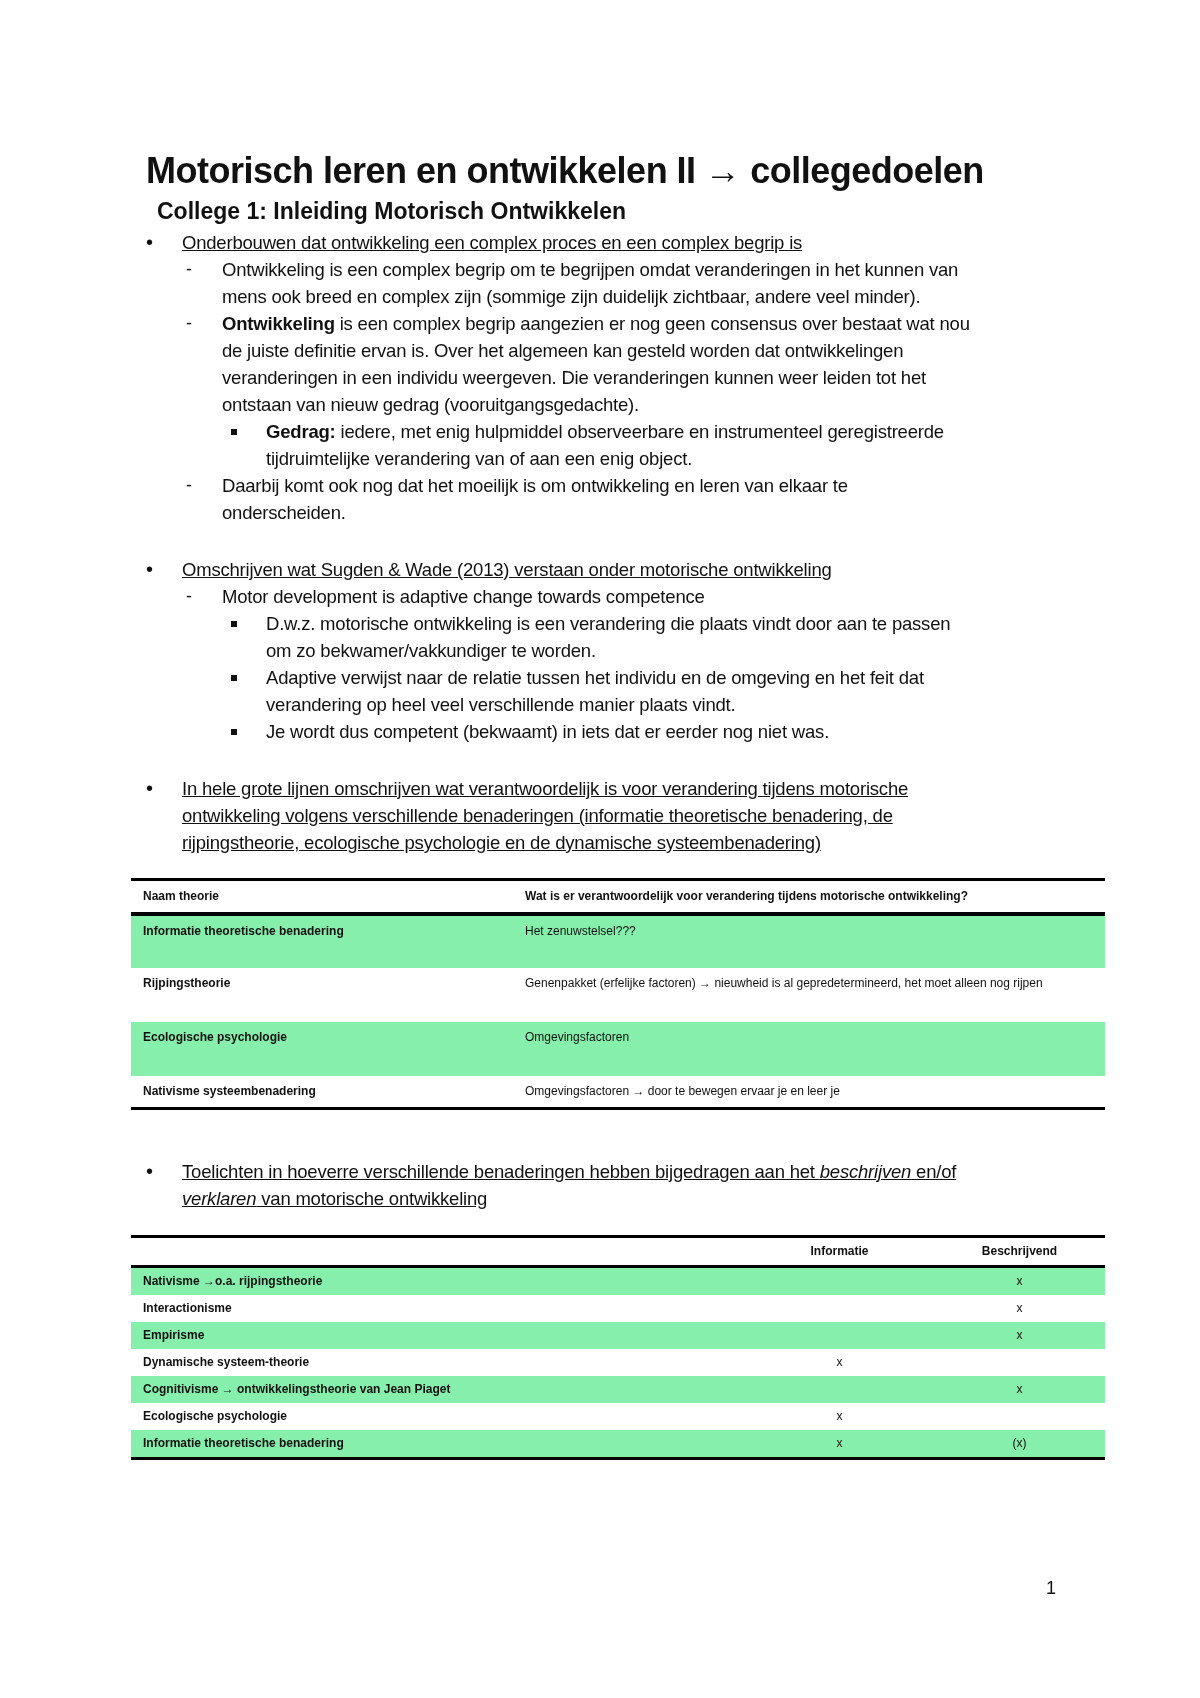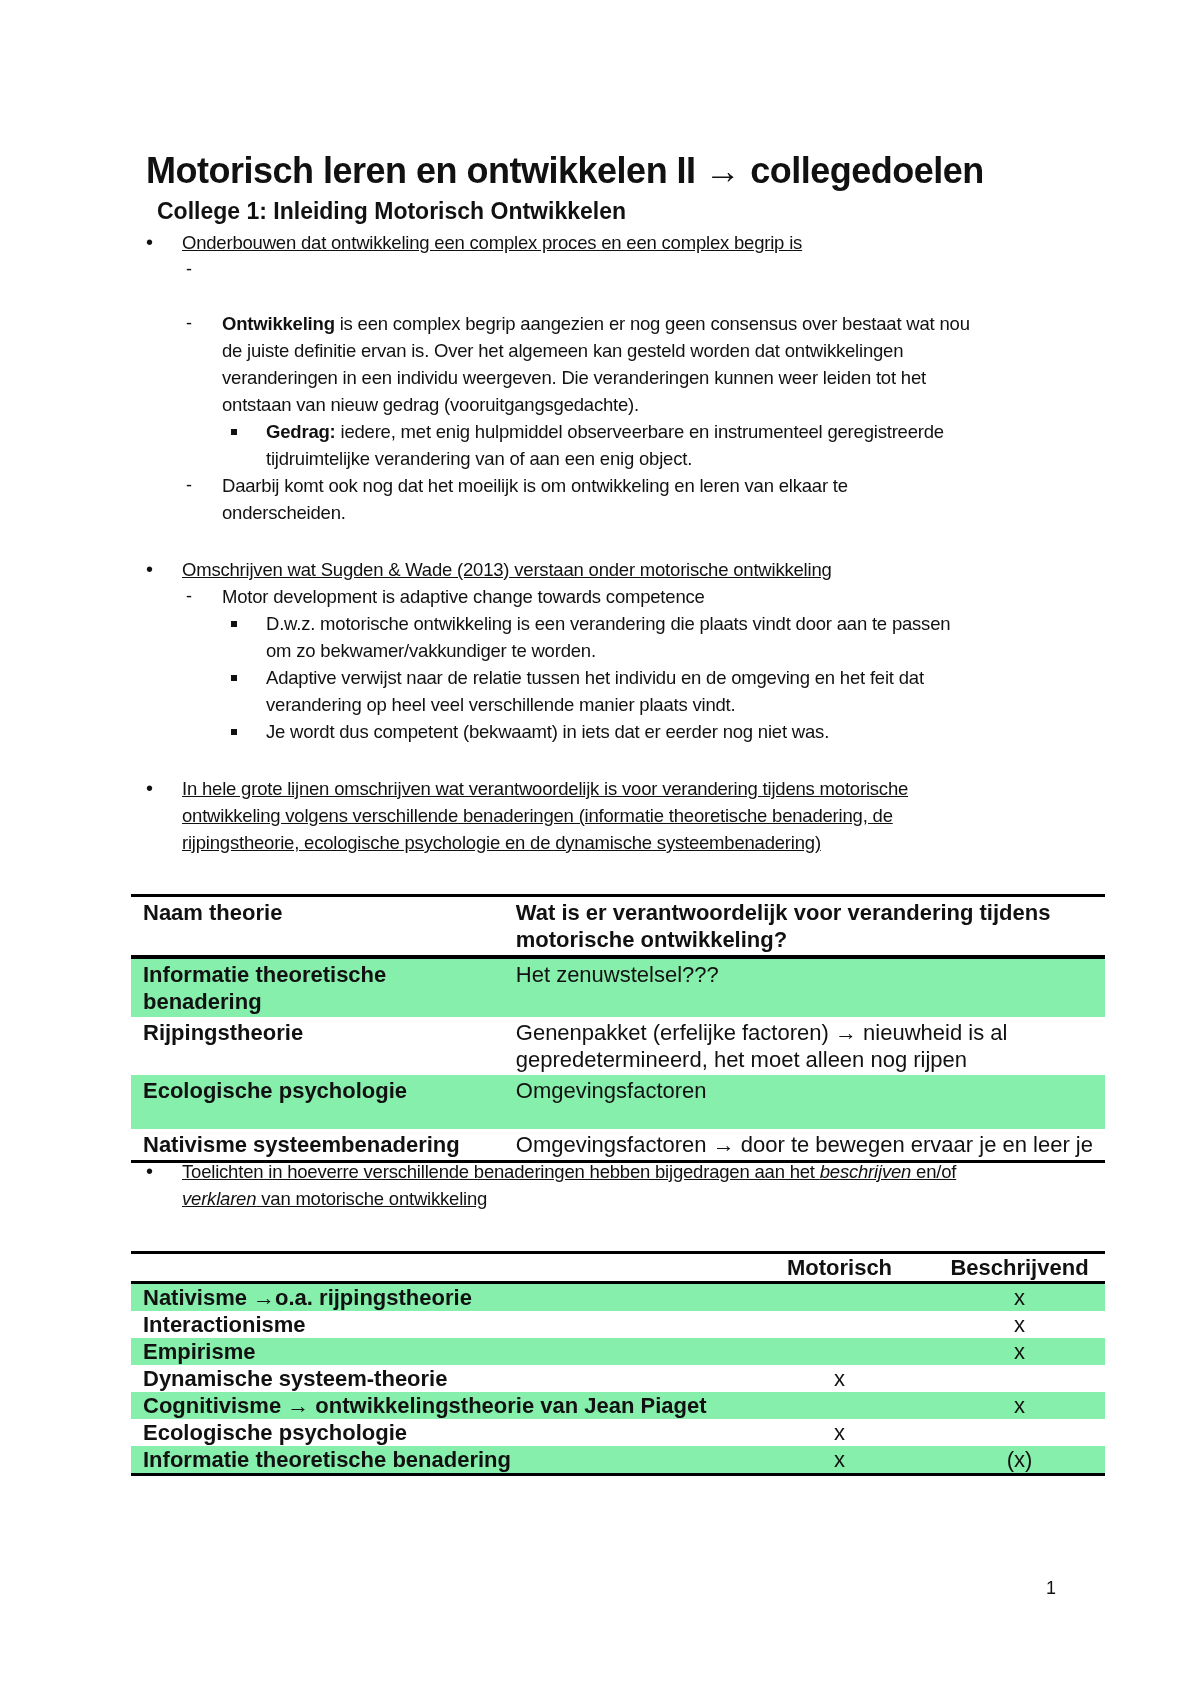--- a/index.html
+++ b/index.html
@@ -11,21 +11,21 @@
   .subtitle { position: absolute; left: 146px; top: 198px; font-size: 23px; font-weight: bold; white-space: nowrap; margin-left: 11px; }
 
   .ln { position: absolute; font-size: 18.5px; line-height: 27px; white-space: nowrap; letter-spacing: -0.2px; }
   .u { text-decoration: underline; }
   .b { font-weight: bold; }
   .i { font-style: italic; }
   .bullet { position: absolute; font-size: 20px; line-height: 27px; }
   .dash { position: absolute; font-size: 18px; line-height: 27px; }
   .sq { position: absolute; width: 6px; height: 6px; background: #111; }
 
-  table { border-collapse: collapse; position: absolute; font-size: 22px; margin-top: 16px; }
+  table { border-collapse: collapse; position: absolute; font-size: 12px; }
   .t1 { left: 131px; top: 878px; width: 974px; border-top: 3px solid #000; border-bottom: 3px solid #000; }
   .t1 th, .t1 td { text-align: left; vertical-align: top; padding: 2px 12px; line-height: 27px; }
   .t1 thead tr { border-bottom: 4px solid #000; }
   .t1 th { font-weight: bold; }
   .t1 td.c1 { font-weight: bold; width: 358px; }
   .shade { background: #86efac; }
   .t1 tbody tr { height: 54px; }
   .t1 tbody tr:last-child { height: 28px; }
 
   .t2 { left: 131px; top: 1235px; width: 974px; border-top: 3px solid #000; border-bottom: 3px solid #000; }
@@ -43,20 +43,22 @@
 
 <div class="page">
 
   <div class="title">Motorisch leren en ontwikkelen II → collegedoelen</div>
   <div class="subtitle">College 1: Inleiding Motorisch Ontwikkelen</div>
 
   <div class="bullet" style="left:146px;top:229px;">•</div>
   <div class="ln u" style="left:182px;top:229px;">Onderbouwen dat ontwikkeling een complex proces en een complex begrip is</div>
 
   <div class="dash" style="left:186px;top:256px;">-</div>
+  <div class="ln" style="left:222px;top:256px;">Ontwikkeling is een complex begrip om te begrijpen omdat veranderingen in het kunnen van</div>
+  <div class="ln" style="left:222px;top:283px;">mens ook breed en complex zijn (sommige zijn duidelijk zichtbaar, andere veel minder).</div>
 
   <div class="dash" style="left:186px;top:310px;">-</div>
   <div class="ln" style="left:222px;top:310px;"><span class="b">Ontwikkeling</span><span> is een complex begrip aangezien er nog geen consensus over bestaat wat nou</span></div>
   <div class="ln" style="left:222px;top:337px;">de juiste definitie ervan is. Over het algemeen kan gesteld worden dat ontwikkelingen</div>
   <div class="ln" style="left:222px;top:364px;">veranderingen in een individu weergeven. Die veranderingen kunnen weer leiden tot het</div>
   <div class="ln" style="left:222px;top:391px;">ontstaan van nieuw gedrag (vooruitgangsgedachte).</div>
 
   <div class="sq" style="left:231px;top:429px;"></div>
   <div class="ln" style="left:266px;top:445px;">tijdruimtelijke verandering van of aan een enig object.</div>
   <div class="ln" style="left:266px;top:418px;"><span class="b">Gedrag:</span><span> iedere, met enig hulpmiddel observeerbare en instrumenteel geregistreerde</span></div>
@@ -115,21 +117,21 @@
   </table>
 
   <div class="bullet" style="left:146px;top:1158px;">•</div>
   <div class="ln u" style="left:182px;top:1158px;"><span>Toelichten in hoeverre verschillende benaderingen hebben bijgedragen aan het </span><span class="i">beschrijven</span><span> en/of</span></div>
   <div class="ln u" style="left:182px;top:1185px;"><span class="i">verklaren</span><span> van motorische ontwikkeling</span></div>
 
   <table class="t2">
     <thead>
       <tr>
         <th></th>
-        <th>Motorisch</th>
+        <th>Informatie</th>
         <th>Beschrijvend</th>
       </tr>
     </thead>
     <tbody>
       <tr class="shade">
         <td class="c1">Nativisme →o.a. rijpingstheorie</td>
         <td class="c2"></td>
         <td class="c3">x</td>
       </tr>
       <tr>

